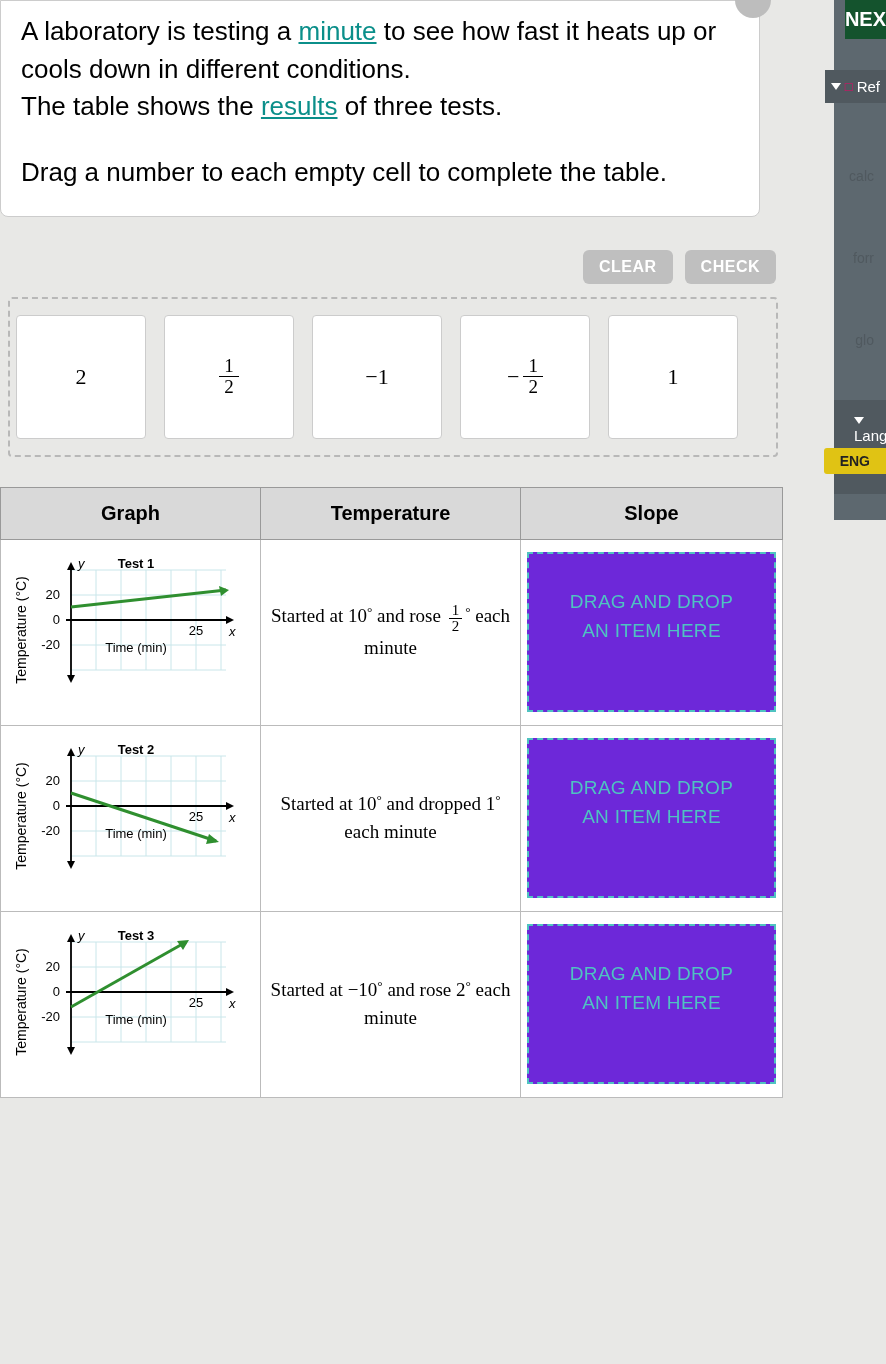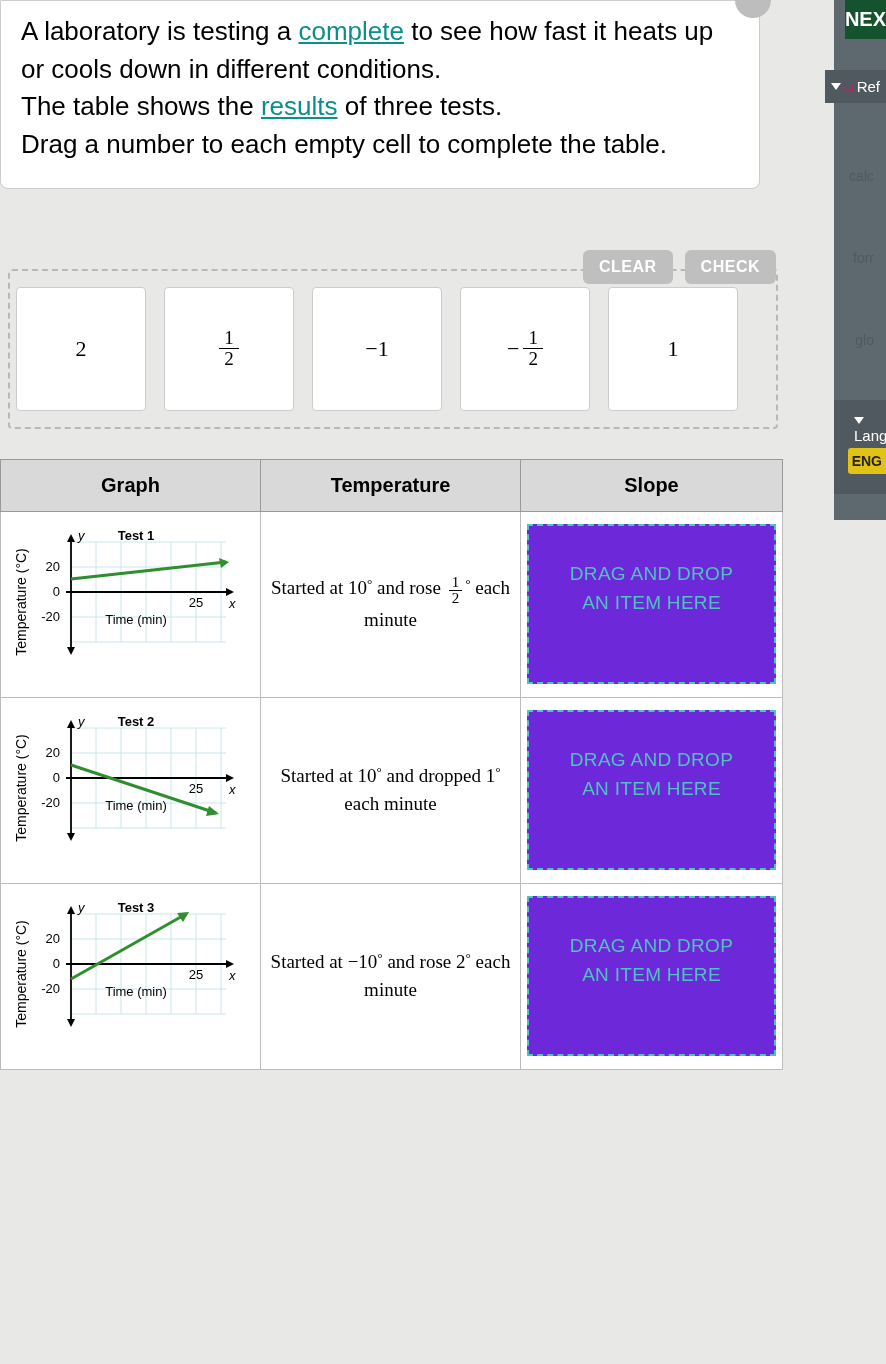--- a/index.html
+++ b/index.html
@@ -34,36 +34,36 @@
 
 .sidepanel { position: absolute; right: 0; top: 0; width: 52px; height: 520px; background: #5d686f; }
 .next-btn { position: absolute; right: 0; top: 0; background: #14532d; color: #fff; padding: 8px 0; font-size: 20px; font-weight: 600; }
 .ref-btn { position: absolute; right: 0; top: 70px; background: #50595f; color: #fff; padding: 8px 6px; font-size: 15px; display:flex; align-items:center; gap:4px; }
 .tri-down { width:0; height:0; border-left:5px solid transparent; border-right:5px solid transparent; border-top:7px solid #fff; display:inline-block; }
 .side-item { position: absolute; right: 12px; font-size: 14px; color: #50595f; }
 .side-calc { top: 168px; }
 .side-form { top: 250px; }
 .side-glo { top: 332px; }
 .lang-box { position: absolute; right: 0; top: 400px; background: #50595f; color: #fff; padding: 10px 6px 50px 20px; font-size: 15px; width: 52px; }
-.lang-badge { position: absolute; right: 0; top: 448px; background: #e0c314; color: #222; padding: 5px 4px; font-size: 14px; font-weight: bold; border-radius: 3px 0 0 3px; }
+.lang-badge { position: absolute; right: 0; top: 448px; background: #e0c314; color: #222; padding: 5px 16px; font-size: 14px; font-weight: bold; border-radius: 3px 0 0 3px; }
 .top-circle { position:absolute; top:-18px; right:115px; width:36px; height:36px; border-radius:50%; background:#bdbdbd; }
 </style>
 </head>
 <body>
 
 <div class="top-circle"></div>
 
 <div class="question-box">
   <p>
-    <span>A laboratory is testing a </span><a href="#">complete</a><span> to see how fast it heats up or cools down in different conditions.</span>
+    <span>A laboratory is testing a </span><a href="#">minute</a><span> to see how fast it heats up or cools down in different conditions.</span>
   </p>
   <p>
     <span>The table shows the </span><a href="#">results</a><span> of three tests.</span>
   </p>
-  <p style="">Drag a number to each empty cell to complete the table.</p>
+  <p style="margin-top:28px;">Drag a number to each empty cell to complete the table.</p>
 </div>
 
 <div class="actions">
   <button class="btn">CLEAR</button>
   <button class="btn">CHECK</button>
 </div>
 
 <div class="drag-area">
   <div class="tile">
       <span>2</span>

